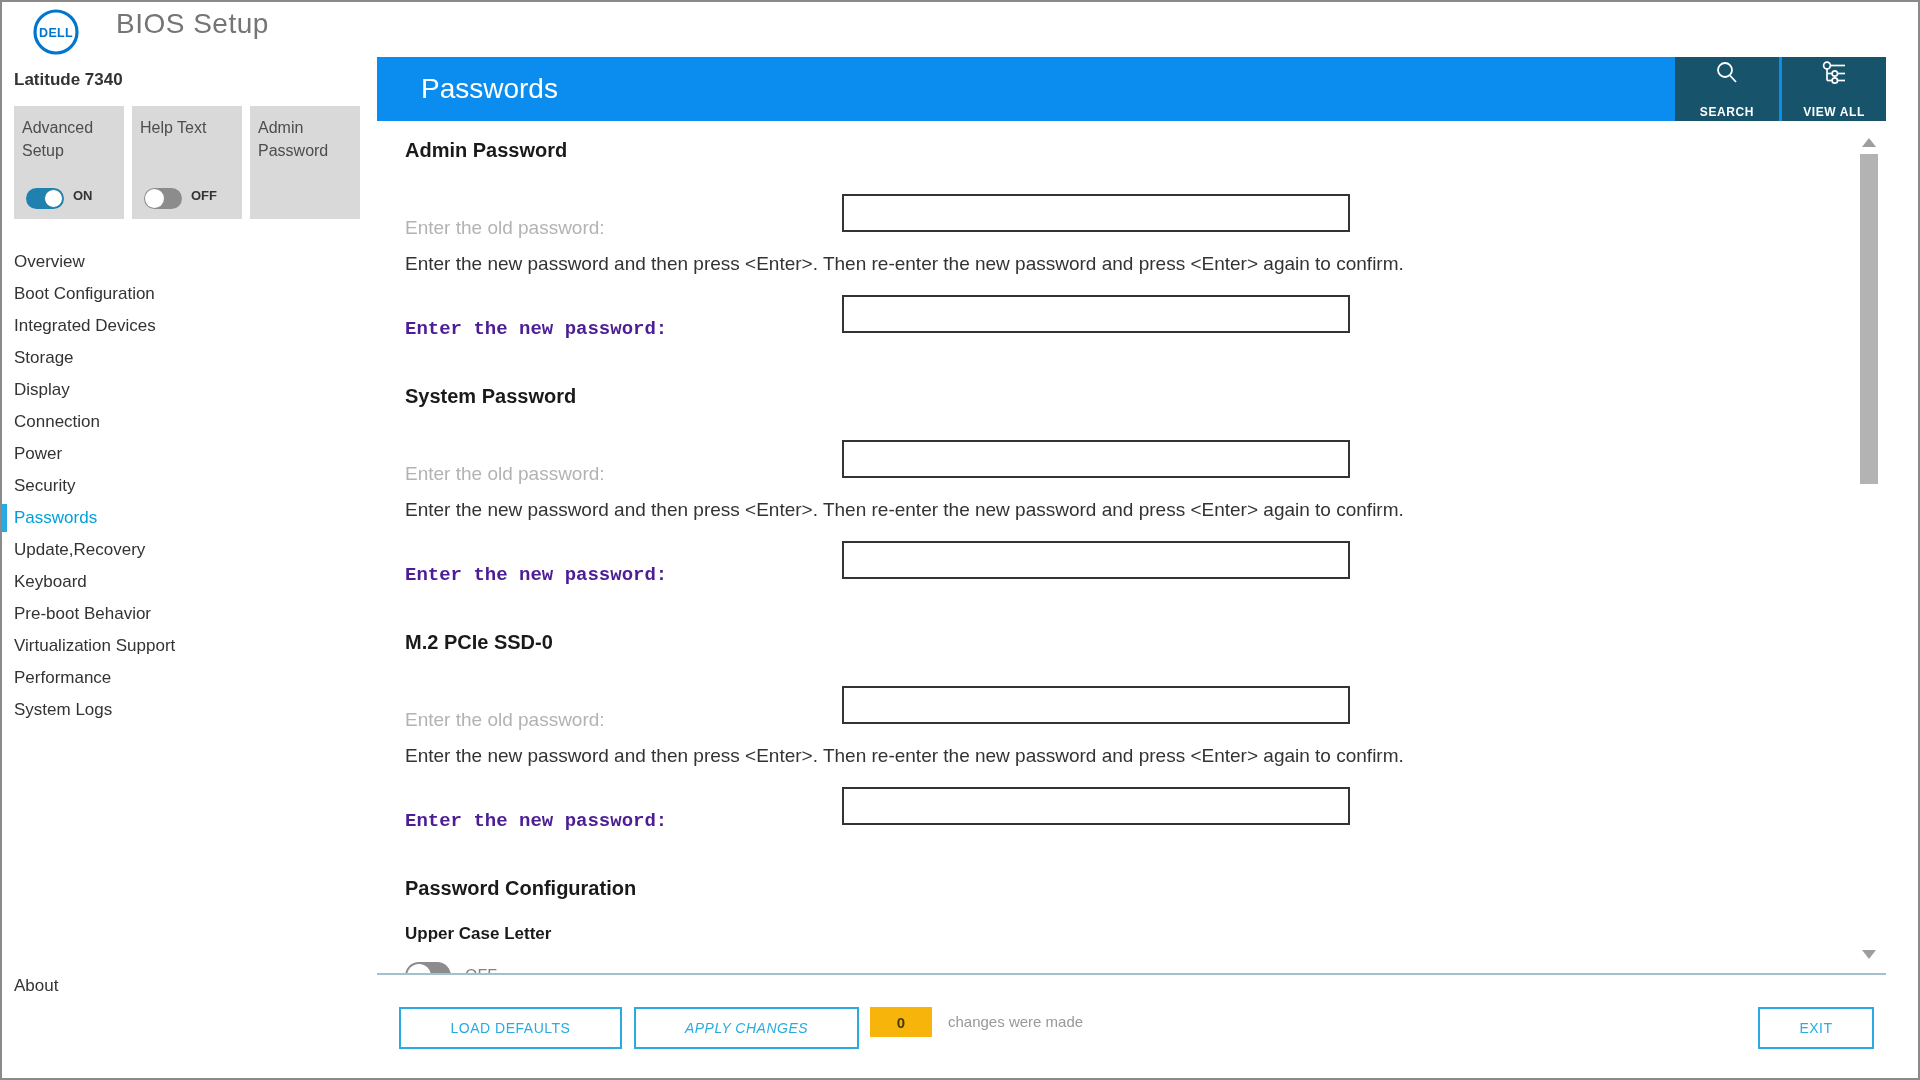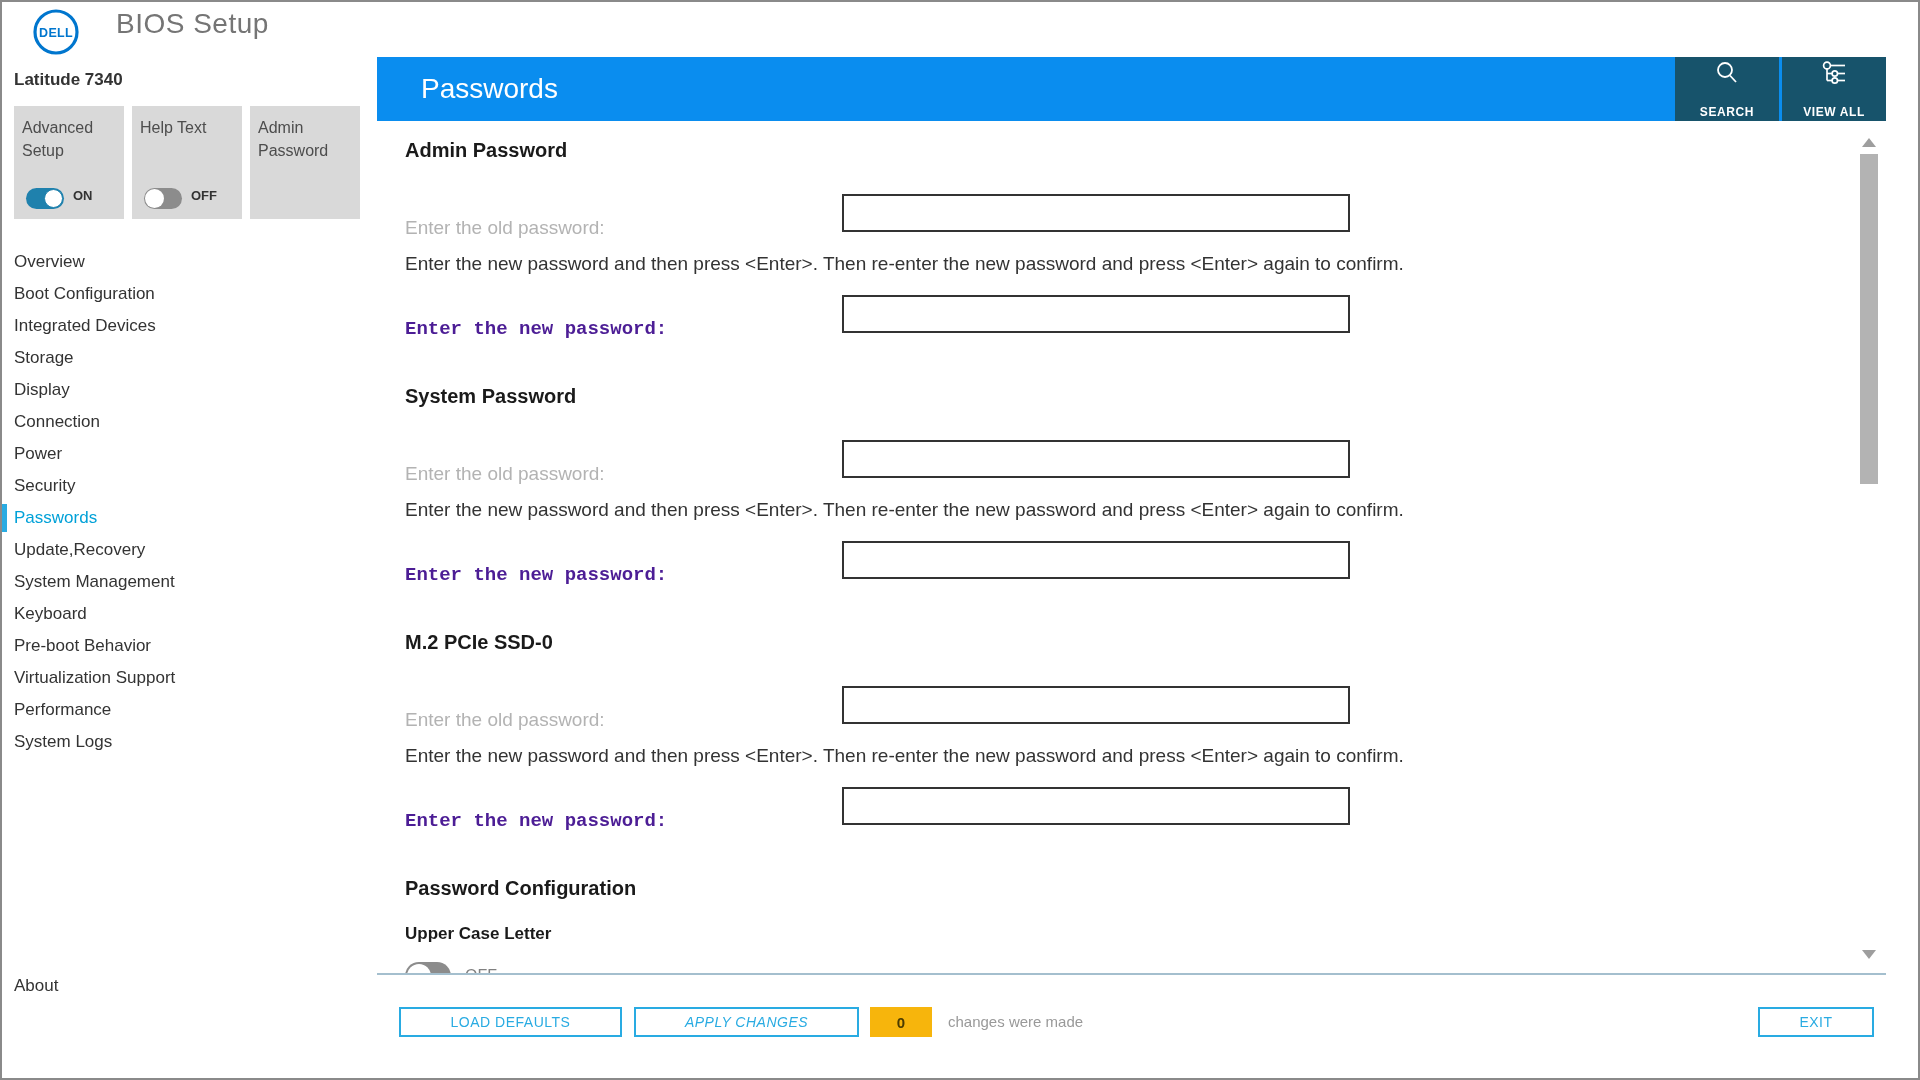--- a/index.html
+++ b/index.html
@@ -63,21 +63,21 @@
   .big-knob { width:24px; height:24px; background:#fff; border-radius:50%; position:absolute; top:2px; left:2px; }
   .rule-state { font-size:16px; color:#808080; }
 
   
   .scrollbar { position:absolute; left:1857px; top:130px; width:20px; height:840px; }
   .sb-up { position:absolute; left:3px; top:6px; width:0; height:0; border-left:7px solid transparent; border-right:7px solid transparent; border-bottom:9px solid #9e9e9e; }
   .sb-thumb { position:absolute; left:1px; top:22px; width:18px; height:330px; background:#b3b3b3; cursor:grab; }
   .sb-down { position:absolute; left:3px; top:818px; width:0; height:0; border-left:7px solid transparent; border-right:7px solid transparent; border-top:9px solid #9e9e9e; }
 
   
-  .footer-btn { position:absolute; top:1005px; height:30px; background:#fff; border:2px solid #29abe2; color:#29abe2; font-size:14px; letter-spacing:0.5px; font-family:"Liberation Sans", sans-serif; cursor:pointer; }
+  .footer-btn { position:absolute; top:1005px; height:42px; background:#fff; border:2px solid #29abe2; color:#29abe2; font-size:14px; letter-spacing:0.5px; font-family:"Liberation Sans", sans-serif; cursor:pointer; }
   .btn-load   { left:397px; width:223px; }
   .btn-apply  { left:632px; width:225px;font-style:italic; }
   .btn-exit   { left:1756px; width:116px; }
   .changes-badge { position:absolute; left:868px; top:1005px; width:62px; height:30px; background:#f7b50c; color:#4a3b00; font-size:15px; font-weight:bold; display:flex; align-items:center; justify-content:center; }
   .changes-note { position:absolute; left:946px; top:1011px; font-size:15px; color:#999; }
 </style>
 </head>
 <body>
 
 <div class="brand-row">
@@ -117,21 +117,20 @@
   <div class="nav-item">Overview</div>
   <div class="nav-item">Boot Configuration</div>
   <div class="nav-item">Integrated Devices</div>
   <div class="nav-item">Storage</div>
   <div class="nav-item">Display</div>
   <div class="nav-item">Connection</div>
   <div class="nav-item">Power</div>
   <div class="nav-item">Security</div>
   <div class="nav-item active">Passwords</div>
   <div class="nav-item">Update,Recovery</div>
-  <div class="nav-item">System Management</div>
   <div class="nav-item">Keyboard</div>
   <div class="nav-item">Pre-boot Behavior</div>
   <div class="nav-item">Virtualization Support</div>
   <div class="nav-item">Performance</div>
   <div class="nav-item">System Logs</div>
 </nav>
 <div class="about-link">About</div>
 
 <header class="page-header">
   <div class="page-title">Passwords</div>

